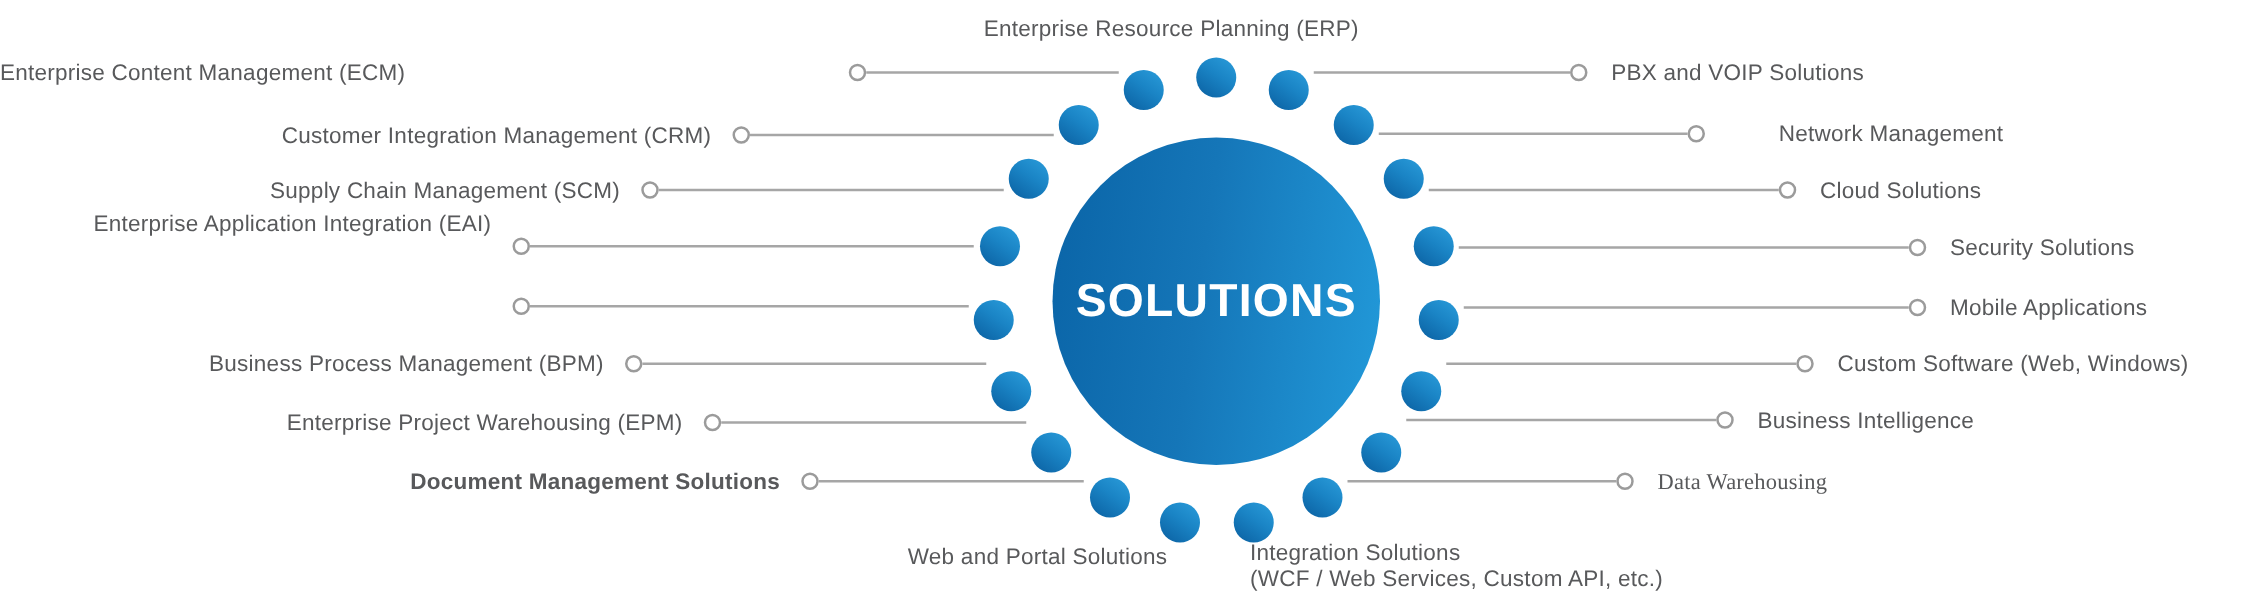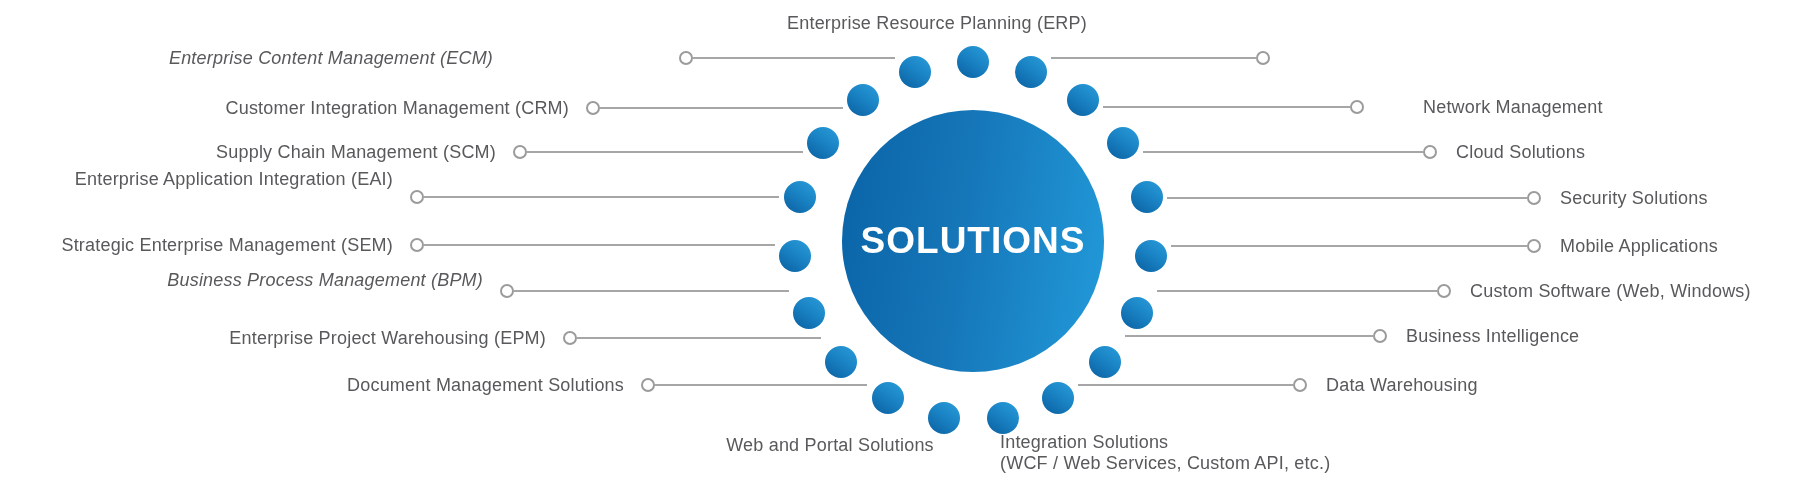--- a/index.html
+++ b/index.html
@@ -100,60 +100,60 @@
     <div class="dot" style="left: 928px; top: 402px;"></div>
     <div class="dot" style="left: 987px; top: 402px;"></div>
     <div class="dot" style="left: 1042px; top: 382px;"></div>
     <div class="dot" style="left: 1089px; top: 346px;"></div>
     <div class="dot" style="left: 1121px; top: 297px;"></div>
     <div class="dot" style="left: 1135px; top: 240px;"></div>
     <div class="dot" style="left: 1131px; top: 181px;"></div>
     <div class="dot" style="left: 1107px; top: 127px;"></div>
     <div class="dot" style="left: 1067px; top: 84px;"></div>
     <div class="dot" style="left: 1015px; top: 56px;"></div>
-    <div class="label row-label" style="left: 0px; width: 662px; top: 46px; text-align: center; font-style: italic;">Enterprise Content Management (ECM)</div>
+    <div class="label row-label" style="left: 0px; width: 662px; top: 46px; text-align: left;">Enterprise Content Management (ECM)</div>
     <div class="endpoint" style="left: 679px; top: 51px;"></div>
     <div class="connector" style="left: 693px; width: 202px; top: 57px;"></div>
     <div class="label row-label" style="left: 0px; width: 569px; top: 96px; text-align: right;">Customer Integration Management (CRM)</div>
     <div class="endpoint" style="left: 586px; top: 101px;"></div>
     <div class="connector" style="left: 600px; width: 243px; top: 107px;"></div>
     <div class="label row-label" style="left: 0px; width: 496px; top: 140px; text-align: right;">Supply Chain Management (SCM)</div>
     <div class="endpoint" style="left: 513px; top: 145px;"></div>
     <div class="connector" style="left: 527px; width: 276px; top: 151px;"></div>
     <div class="label row-label" style="left: 0px; width: 393px; top: 167px; text-align: right;">Enterprise Application Integration (EAI)</div>
     <div class="endpoint" style="left: 410px; top: 190px;"></div>
     <div class="connector" style="left: 424px; width: 355px; top: 196px;"></div>
-    <div class="label row-label" style="left: 0px; width: 393px; top: 233px; text-align: right;">Strategic Enterprise Management (SEM)</div>
     <div class="endpoint" style="left: 410px; top: 238px;"></div>
     <div class="connector" style="left: 424px; width: 351px; top: 244px;"></div>
-    <div class="label row-label" style="left: 0px; width: 483px; top: 268px; text-align: right; font-style: italic;">Business Process Management (BPM)</div>
+    <div class="label row-label" style="left: 0px; width: 483px; top: 279px; text-align: right;">Business Process Management (BPM)</div>
     <div class="endpoint" style="left: 500px; top: 284px;"></div>
     <div class="connector" style="left: 514px; width: 275px; top: 290px;"></div>
     <div class="label row-label" style="left: 0px; width: 546px; top: 326px; text-align: right;">Enterprise Project Warehousing (EPM)</div>
     <div class="endpoint" style="left: 563px; top: 331px;"></div>
     <div class="connector" style="left: 577px; width: 244px; top: 337px;"></div>
-    <div class="label row-label" style="left: 0px; width: 624px; top: 373px; text-align: right;">Document Management Solutions</div>
+    <div class="label row-label" style="left: 0px; width: 624px; top: 373px; text-align: right; font-weight: bold;">Document Management Solutions</div>
     <div class="endpoint" style="left: 641px; top: 378px;"></div>
     <div class="connector" style="left: 655px; width: 212px; top: 384px;"></div>
     <div class="connector" style="left: 1051px; width: 205px; top: 57px;"></div>
     <div class="endpoint" style="left: 1256px; top: 51px;"></div>
+    <div class="label row-label" style="left: 1289px; top: 46px; text-align: left;">PBX and VOIP Solutions</div>
     <div class="connector" style="left: 1103px; width: 247px; top: 106px;"></div>
     <div class="endpoint" style="left: 1350px; top: 100px;"></div>
     <div class="label row-label" style="left: 1383px; top: 95px; text-align: left; margin-left: 40px;">Network Management</div>
     <div class="connector" style="left: 1143px; width: 280px; top: 151px;"></div>
     <div class="endpoint" style="left: 1423px; top: 145px;"></div>
     <div class="label row-label" style="left: 1456px; top: 140px; text-align: left;">Cloud Solutions</div>
     <div class="connector" style="left: 1167px; width: 360px; top: 197px;"></div>
     <div class="endpoint" style="left: 1527px; top: 191px;"></div>
     <div class="label row-label" style="left: 1560px; top: 186px; text-align: left;">Security Solutions</div>
     <div class="connector" style="left: 1171px; width: 356px; top: 245px;"></div>
     <div class="endpoint" style="left: 1527px; top: 239px;"></div>
     <div class="label row-label" style="left: 1560px; top: 234px; text-align: left;">Mobile Applications</div>
     <div class="connector" style="left: 1157px; width: 280px; top: 290px;"></div>
     <div class="endpoint" style="left: 1437px; top: 284px;"></div>
     <div class="label row-label" style="left: 1470px; top: 279px; text-align: left;">Custom Software (Web, Windows)</div>
     <div class="connector" style="left: 1125px; width: 248px; top: 335px;"></div>
     <div class="endpoint" style="left: 1373px; top: 329px;"></div>
     <div class="label row-label" style="left: 1406px; top: 324px; text-align: left;">Business Intelligence</div>
     <div class="connector" style="left: 1078px; width: 215px; top: 384px;"></div>
     <div class="endpoint" style="left: 1293px; top: 378px;"></div>
-    <div class="label row-label" style="left: 1326px; top: 373px; text-align: left;">Data Warehousing</div>
+    <div class="label row-label" style="left: 1326px; top: 373px; text-align: left; font-family: Liberation Serif, serif;">Data Warehousing</div>
   </div>
 
 </body></html>

